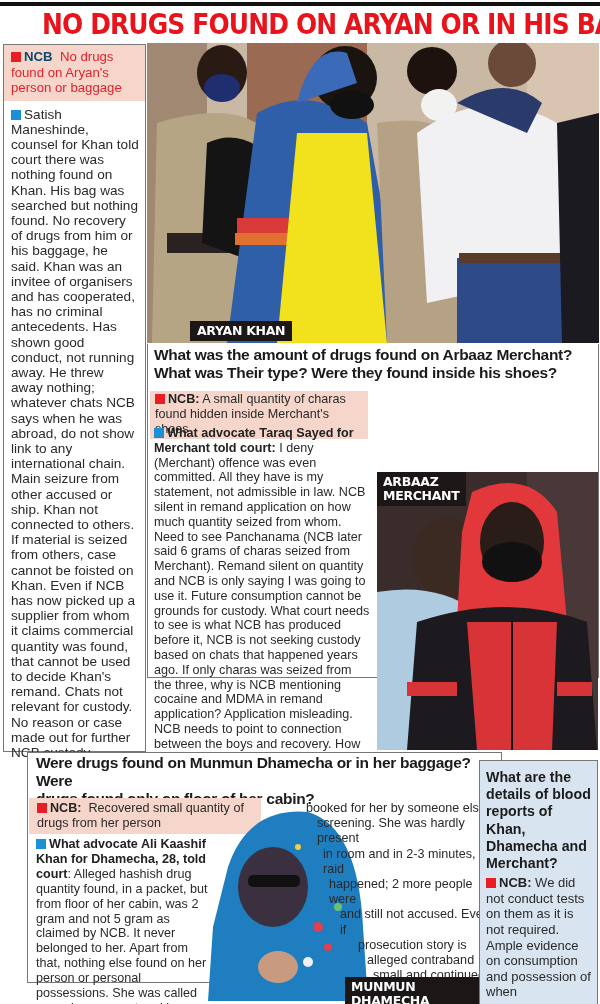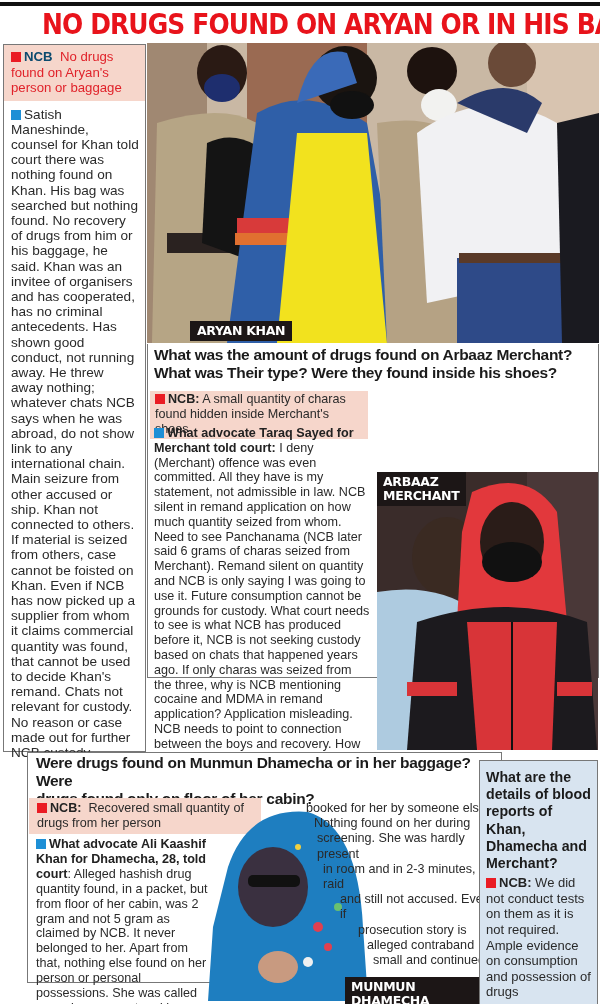--- a/index.html
+++ b/index.html
@@ -120,30 +120,30 @@
       <circle cx="120" cy="140" r="4" fill="#e04050"></circle>
       <circle cx="100" cy="155" r="5" fill="#f0f0f0"></circle>
       <circle cx="130" cy="100" r="4" fill="#6ac070"></circle>
       <circle cx="90" cy="40" r="3" fill="#f0d040"></circle>
       <ellipse cx="70" cy="160" rx="20" ry="16" fill="#c89a80"></ellipse>
     </svg>
   </div>
 
   <div class="body" style="position:absolute;left:278px;top:48px;width:190px;font-size:12.6px;line-height:15.2px;">
     <div style="padding-left:0">booked for her by someone else.</div>
-    <div style="padding-left:8px">Nothing found on her during</div>
     <div style="padding-left:11px">screening. She was hardly present</div>
     <div style="padding-left:17px">in room and in 2-3 minutes, raid</div>
+    <div style="padding-left:23px">happened; 2 more people were</div>
     <div style="padding-left:34px">and  still not accused.  Even if</div>
     <div style="padding-left:52px">prosecution story is</div>
     <div style="padding-left:61px">alleged contraband</div>
     <div style="padding-left:67px">small and continued</div>
 
   </div>
   <div class="caption" style="left:317px;top:224px;font-size:12.5px;padding:3px 6px;">MUNMUN DHAMECHA</div>
 </div>
 
 <div class="box" style="left:479px;top:760px;width:119px;height:246px;background:#d8e4f0;">
   <div class="qhead" style="padding:8px 5px 0 6px;font-size:14.2px;line-height:17.2px;">What are the details of blood reports of Khan, Dhamecha and Merchant?</div>
   <div class="body" style="padding:3px 4px 0 6px;font-size:13px;line-height:15.6px;">
-    <span class="sq red"></span><b style="color:#222">NCB:</b><span> We did not conduct tests on them as it is not required. Ample evidence on consumption and possession of drugs</span>
+    <span class="sq red"></span><b style="color:#222">NCB:</b><span> We did not conduct tests on them as it is not required. Ample evidence on consumption and possession of when</span>
   </div>
 </div>
 
 </body></html>

